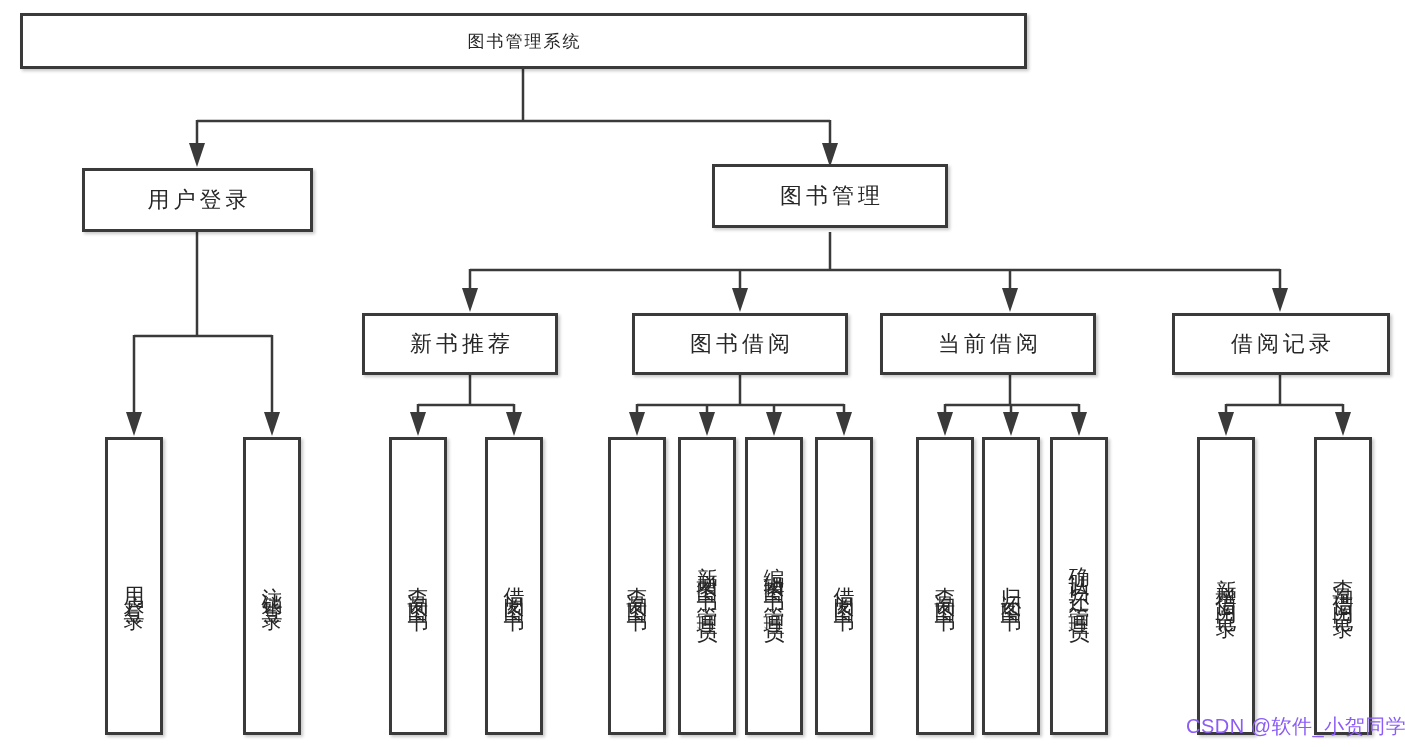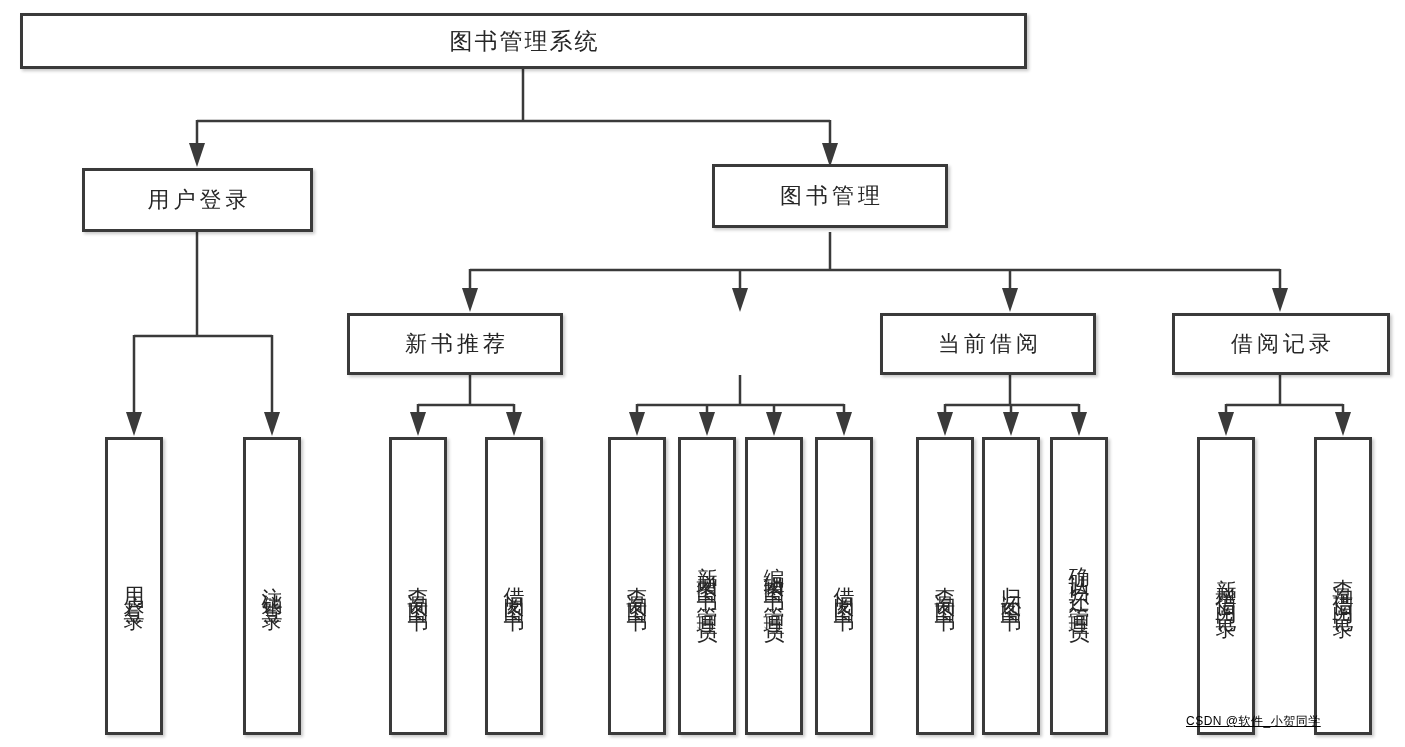--- a/index.html
+++ b/index.html
@@ -23,39 +23,38 @@
     border: 3px solid #3a3a3a;
     background: #ffffff;
     color: #262626;
     display: flex;
     align-items: center;
     justify-content: center;
     z-index: 2;
     box-shadow: 2px 2px 3px rgba(0,0,0,0.22);
   }
   .h  { font-size: 22px; letter-spacing: 4px; text-indent: 4px; white-space: nowrap; }
-  .h.root { font-size: 23px; letter-spacing: 2px; text-indent: 2px; }
+  .h.root { font-size: 17px; letter-spacing: 2px; text-indent: 2px; }
   .vtext {
     writing-mode: vertical-rl;
     text-orientation: mixed;
     font-size: 21px;
     letter-spacing: 8px;
     color: #262626;
     white-space: nowrap;
   }
   .watermark {
     position: absolute;
     left: 1186px;
     top: 713px;
-    font-size: 12px;
-    color: #000000;
+    font-size: 20px;
+    color: #8b5cf6;
     letter-spacing: 0.5px;
     z-index: 5;
     white-space: nowrap;
-    text-decoration: underline;
   }
 </style>
 </head>
 <body>
 
 <div id="canvas">
 
   <svg class="wires" viewBox="0 0 1405 747" xmlns="http://www.w3.org/2000/svg">
     <g stroke="#3a3a3a" stroke-width="2.5" fill="none">
       <path d="M523 69 V121 M197 121 H830 M197 120 V148 M830 120 V148
@@ -87,21 +86,22 @@
       <polygon points="1218,412 1234,412 1226,436"></polygon>
       <polygon points="1335,412 1351,412 1343,436"></polygon>
     </g>
   </svg>
 
   <div class="box h root" style="left:20px; top:13px; width:1007px; height:56px;">图书管理系统</div>
 
   <div class="box h" style="left:82px; top:168px; width:231px; height:64px;">用户登录</div>
   <div class="box h" style="left:712px; top:164px; width:236px; height:64px;">图书管理</div>
 
-  <div class="box h" style="left:347px; top:313px; width:216px; height:62px;">新书推荐</div>
+  <div class="box h" style="left:362px; top:313px; width:196px; height:62px;">新书推荐</div>
+  <div class="box h" style="left:632px; top:313px; width:216px; height:62px;">图书借阅</div>
   <div class="box h" style="left:880px; top:313px; width:216px; height:62px;">当前借阅</div>
   <div class="box h" style="left:1172px; top:313px; width:218px; height:62px;">借阅记录</div>
 
   <div class="box" style="left:105px; top:437px; width:58px; height:298px;">
     <span class="vtext">用户登录</span>
   </div>
   <div class="box" style="left:243px; top:437px; width:58px; height:298px;">
     <span class="vtext">注销登录</span>
   </div>
 

